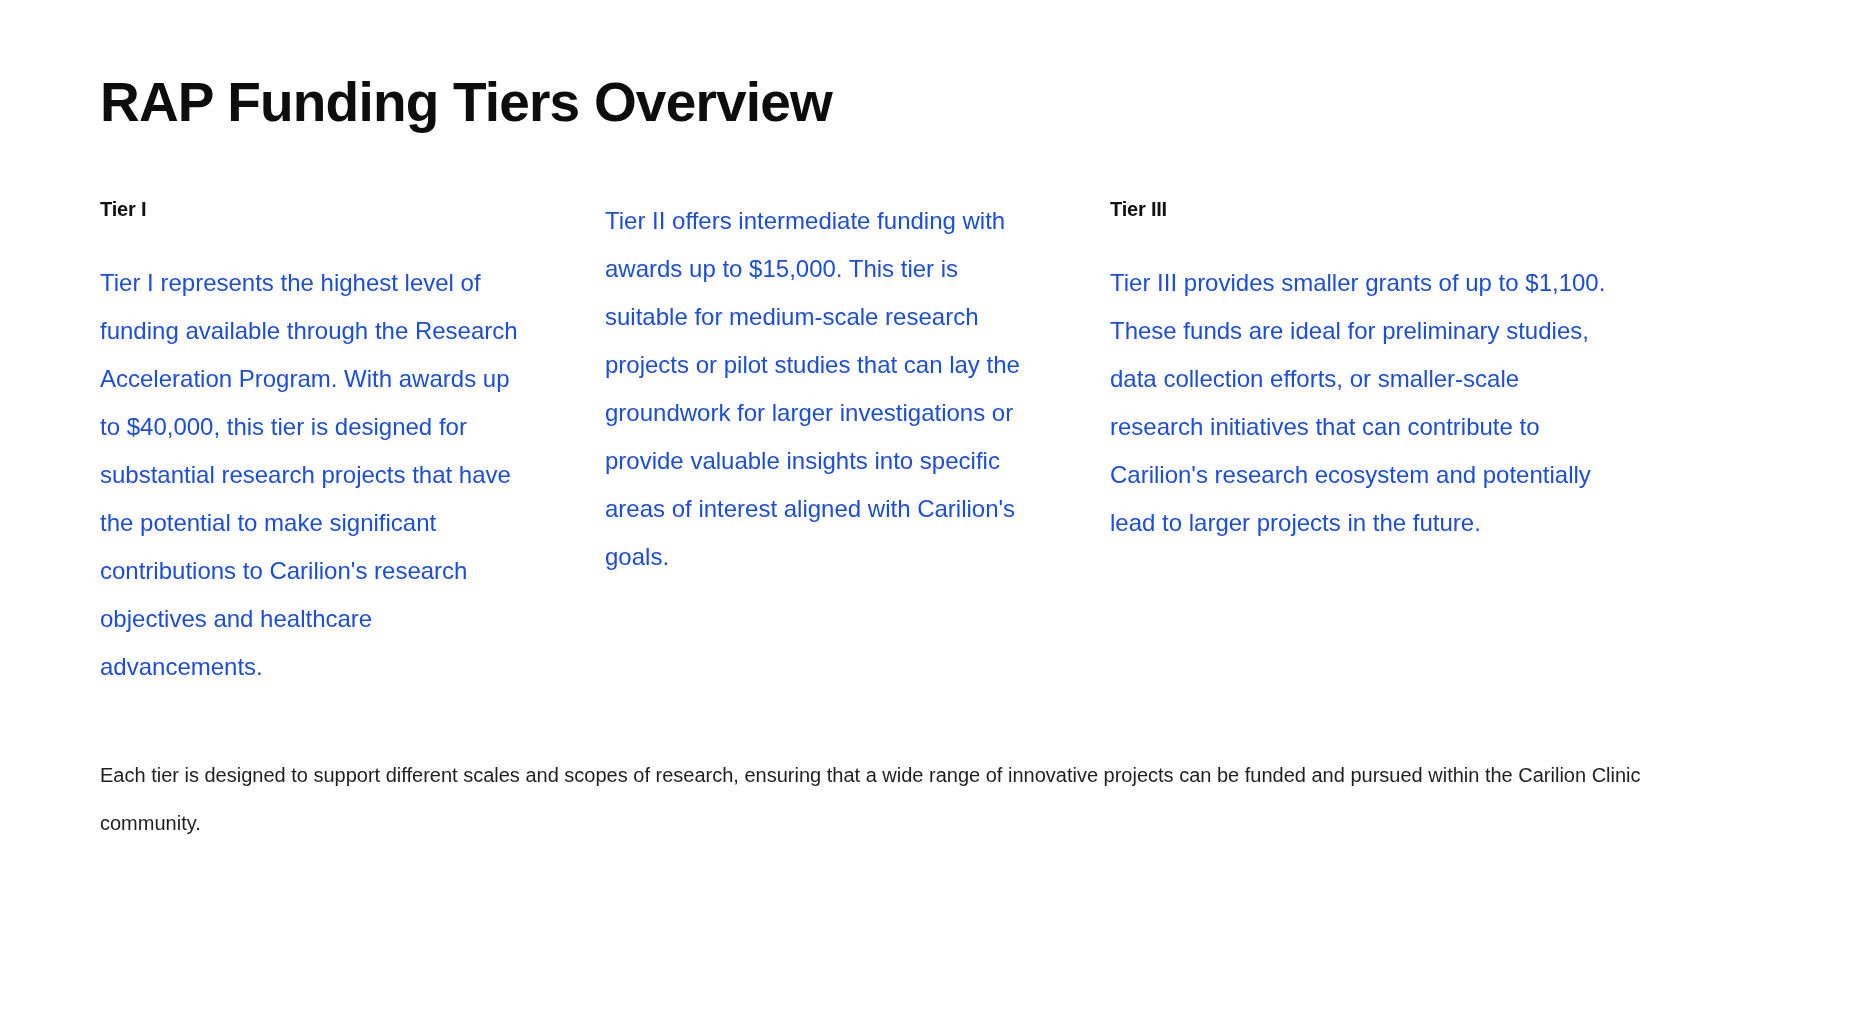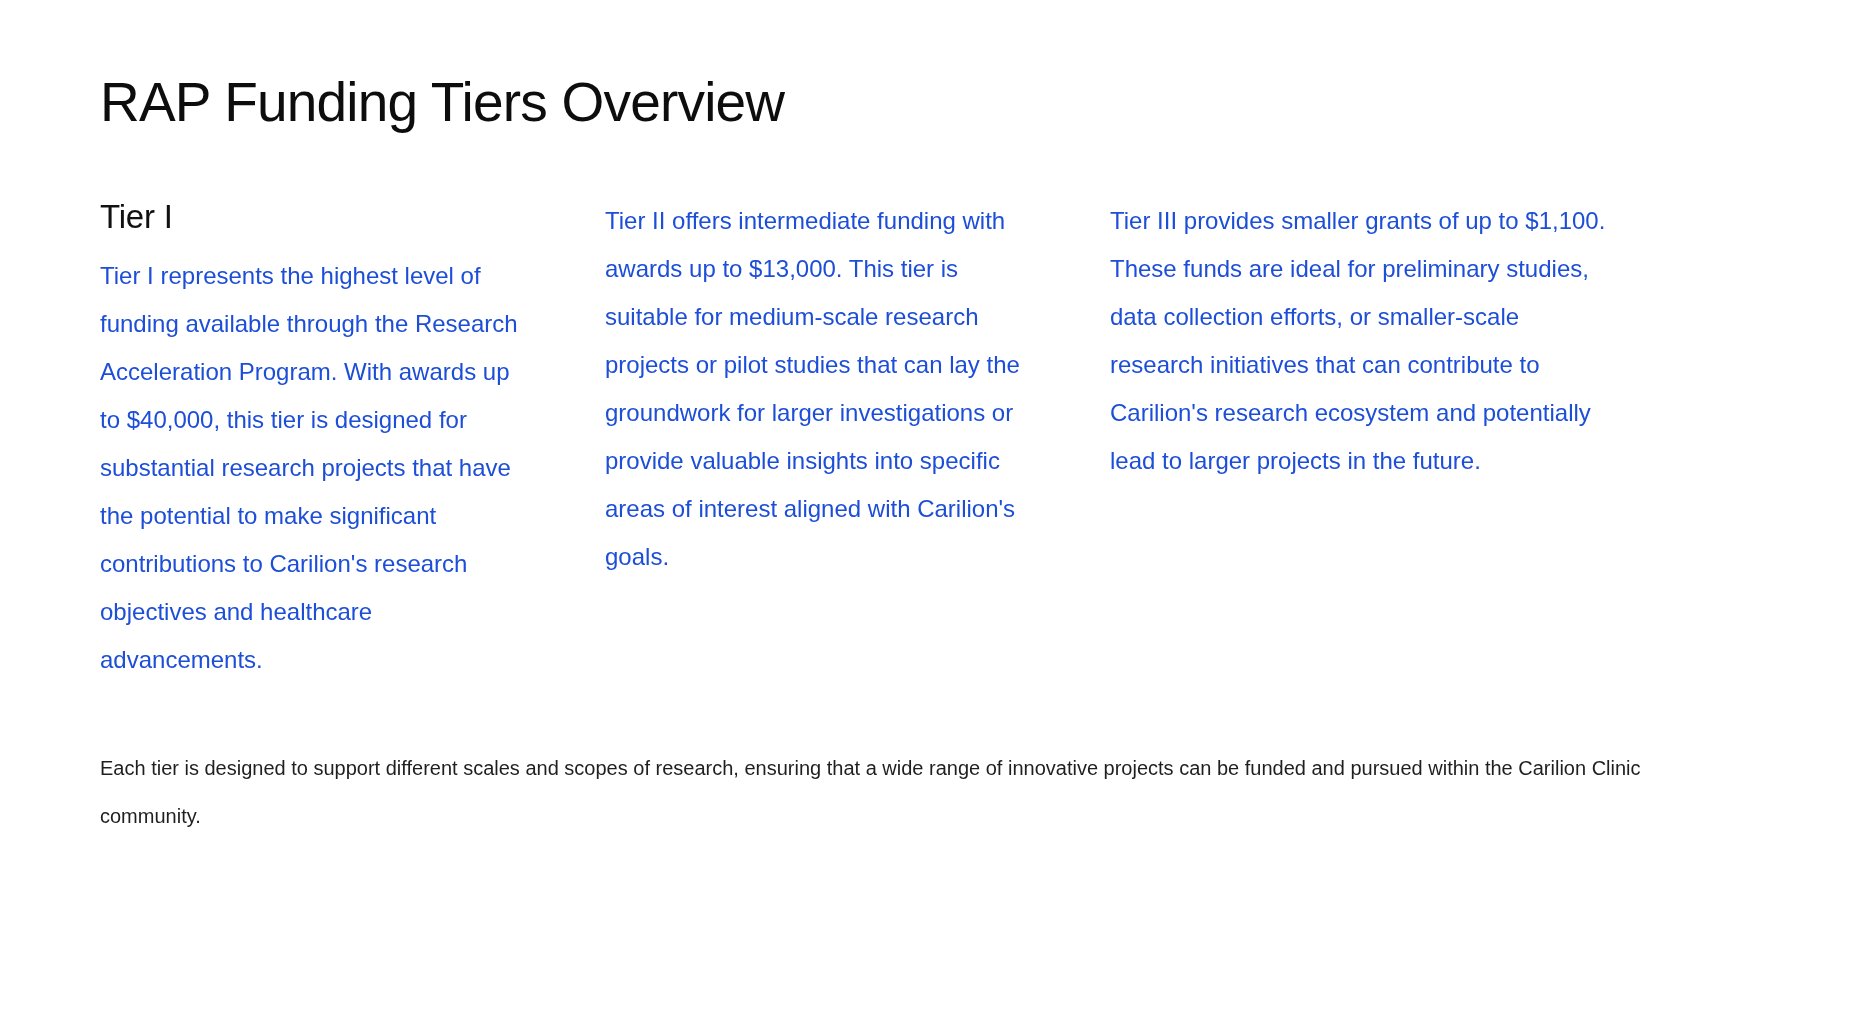--- a/index.html
+++ b/index.html
@@ -16,46 +16,46 @@
   }
   .page {
     box-sizing: border-box;
     width: 1873px;
     height: 1022px;
     padding: 70px 100px 0 100px;
   }
   .page-title {
     font-size: 55px;
     line-height: 1.18;
-    font-weight: 400;
+    font-weight: 700;
     letter-spacing: -0.8px;
     color: #0d0d0d;
     margin: 0 0 62px 0;
   }
   .tier-grid {
     display: flex;
     flex-direction: row;
     align-items: flex-start;
     gap: 0;
   }
   .tier-col {
     width: 505px;
     flex: 0 0 505px;
     padding-right: 80px;
     box-sizing: border-box;
   }
   .tier-col:last-child {
     padding-right: 0;
   }
   .tier-heading {
-    font-size: 33px;
-    font-weight: 400;
+    font-size: 20px;
+    font-weight: 700;
     letter-spacing: -0.2px;
     color: #111111;
-    margin: 0 0 16px 0;
+    margin: 0 0 38px 0;
     line-height: 1.2;
   }
   .tier-body {
     font-size: 24px;
     line-height: 48px;
     color: #1d4ed8;
     margin: 0;
     font-weight: 400;
   }
   .footer-note {
@@ -74,24 +74,25 @@
   <h1 class="page-title">RAP Funding Tiers Overview</h1>
 
   <div class="tier-grid">
 
     <div class="tier-col">
       <h2 class="tier-heading">Tier I</h2>
       <p class="tier-body">Tier I represents the highest level of funding available through the Research Acceleration Program. With awards up to $40,000, this tier is designed for substantial research projects that have the potential to make significant contributions to Carilion's research objectives and healthcare advancements.</p>
     </div>
 
     <div class="tier-col">
-      <p class="tier-body">Tier II offers intermediate funding with awards up to $13,000. This tier is suitable for medium-scale research projects or pilot studies that can lay the groundwork for larger investigations or provide valuable insights into specific areas of interest aligned with Carilion's goals.</p>
+      <p class="tier-body">Tier II offers intermediate funding with awards up to $15,000. This tier is suitable for medium-scale research projects or pilot studies that can lay the groundwork for larger investigations or provide valuable insights into specific areas of interest aligned with Carilion's goals.</p>
     </div>
 
     <div class="tier-col">
+      <h2 class="tier-heading">Tier III</h2>
       <p class="tier-body">Tier III provides smaller grants of up to $1,100. These funds are ideal for preliminary studies, data collection efforts, or smaller-scale research initiatives that can contribute to Carilion's research ecosystem and potentially lead to larger projects in the future.</p>
     </div>
 
   </div>
 
   <p class="footer-note">Each tier is designed to support different scales and scopes of research, ensuring that a wide range of innovative projects can be funded and pursued within the Carilion Clinic community.</p>
 
 </div>
 
 </body></html>

